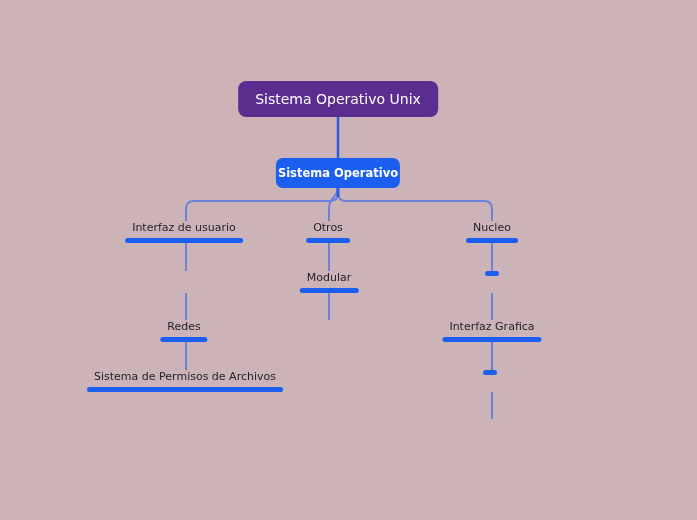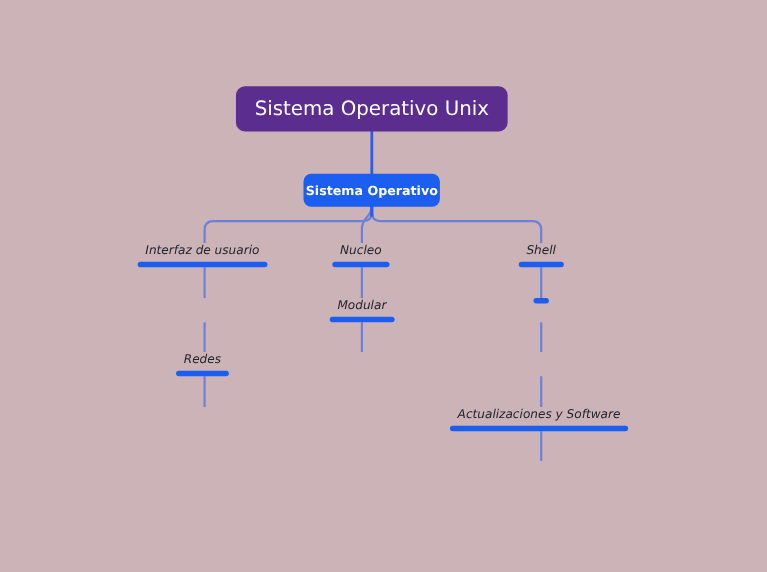--- a/index.html
+++ b/index.html
@@ -28,21 +28,21 @@
   .box{
     position:absolute;
     transform:translate(-50%,-50%);
     color:var(--node-text);
     white-space:nowrap;
     text-align:center;
   }
   .box-root{
     left:338px;top:99px;
     background:var(--root-fill);
-    font-size:18px;
+    font-size:14px;
     padding:10px 17px;
     border-radius:8px;
   }
   .box-main{
     left:338px;top:173px;
     background:var(--node-fill);
     font-size:11.5px;
     font-weight:bold;
     padding:8px 2px;
     border-radius:7px;
@@ -54,21 +54,20 @@
     display:flex;
     flex-direction:column;
     align-items:center;
     gap:4px;
     white-space:nowrap;
   }
   .leaf-label{
     font-size:11px;
     line-height:13px;
     color:var(--text);
-    font-style:italic;
   }
   .leaf-bar{
     height:5px;
     border-radius:3px;
     background:var(--bar);
     width:calc(100% + 14px);
   }
   .n-iu{left:184px;top:221px}
   .n-nu{left:328px;top:221px}
   .n-sh{left:492px;top:221px}
@@ -118,35 +117,42 @@
   </div>
 
   <div class="leaf n-iu">
     <span class="leaf-label">Interfaz de usuario</span>
     <span class="leaf-bar"></span>
   </div>
   <div class="leaf n-re">
     <span class="leaf-label">Redes</span>
     <span class="leaf-bar"></span>
   </div>
+  <div class="leaf n-sp">
+    <span class="leaf-label">Sistema de Permisos de Archivos</span>
+    <span class="leaf-bar"></span>
+  </div>
 
   <div class="leaf n-nu">
-    <span class="leaf-label">Nucleo</span>
+    <span class="leaf-label">Otros</span>
     <span class="leaf-bar"></span>
   </div>
   <div class="leaf n-mo">
     <span class="leaf-label">Modular</span>
     <span class="leaf-bar"></span>
   </div>
 
   <div class="leaf n-sh">
-    <span class="leaf-label">Shell</span>
+    <span class="leaf-label">Nucleo</span>
     <span class="leaf-bar"></span>
   </div>
   <div class="leaf n-mn">
     <span class="leaf-bar"></span>
   </div>
+  <div class="leaf n-ig">
+    <span class="leaf-label">Interfaz Grafica</span>
+    <span class="leaf-bar"></span>
+  </div>
   <div class="leaf n-ac">
-    <span class="leaf-label">Actualizaciones y Software</span>
     <span class="leaf-bar"></span>
   </div>
 
 </div>
 
 </body></html>

